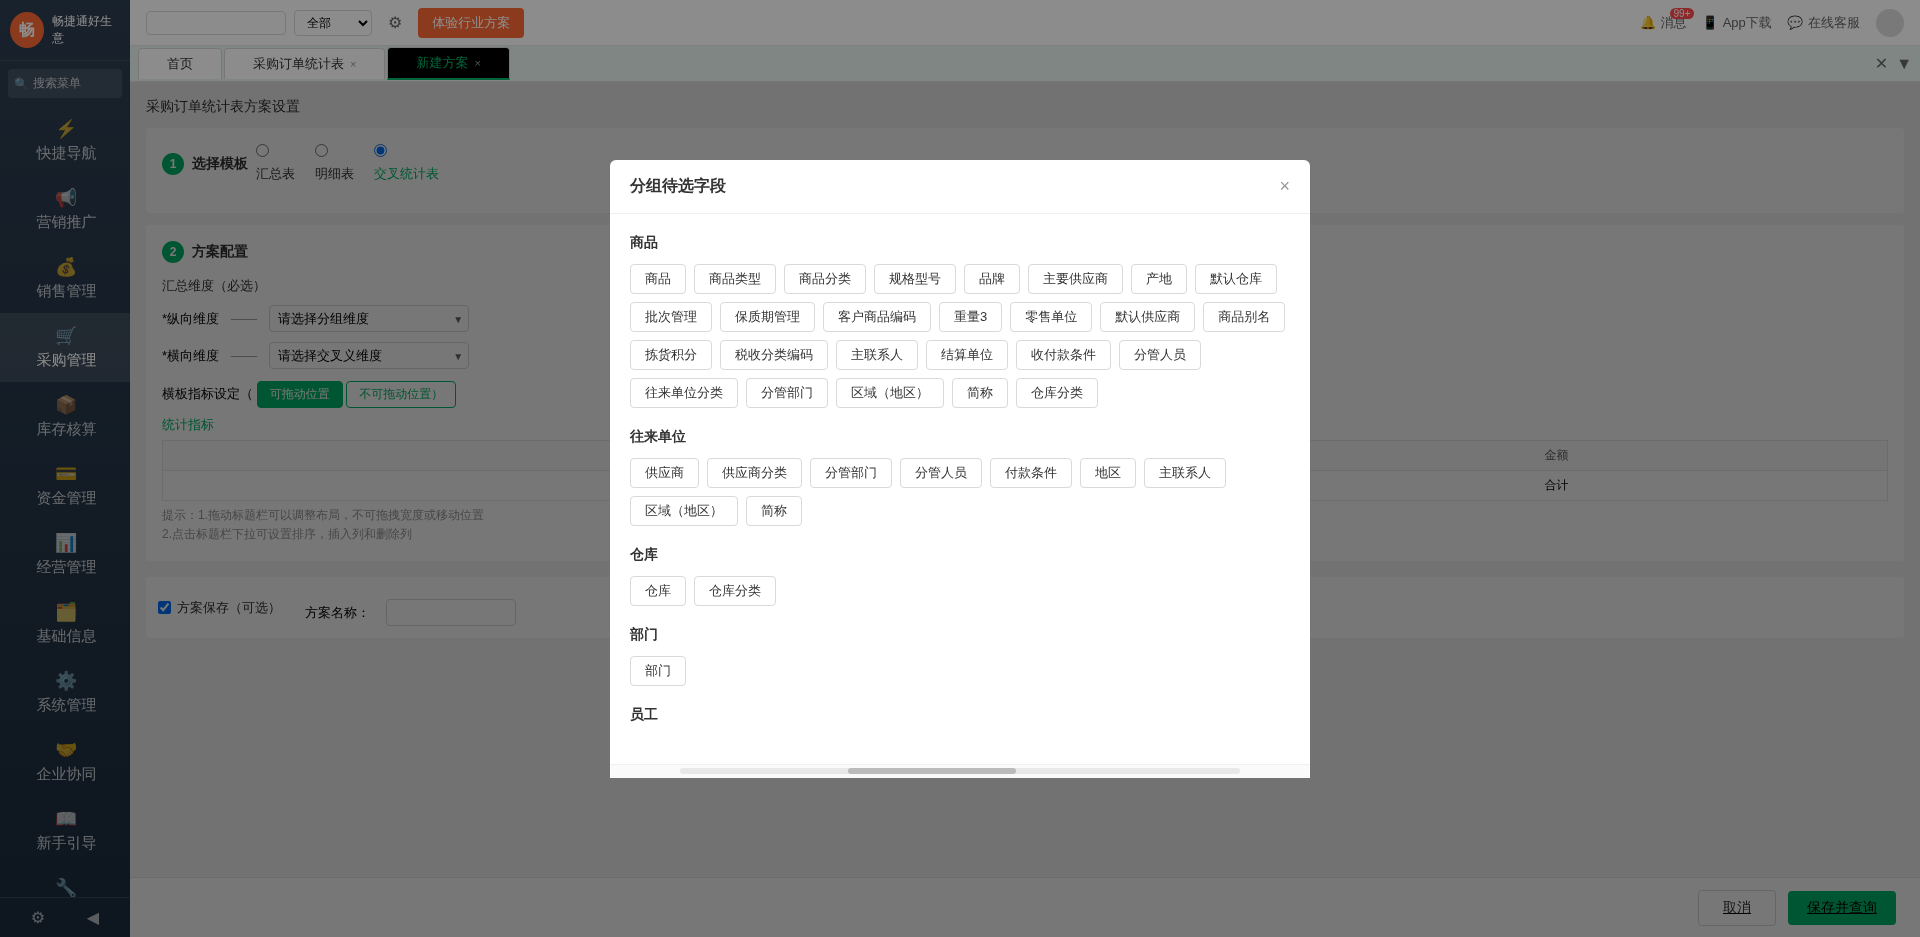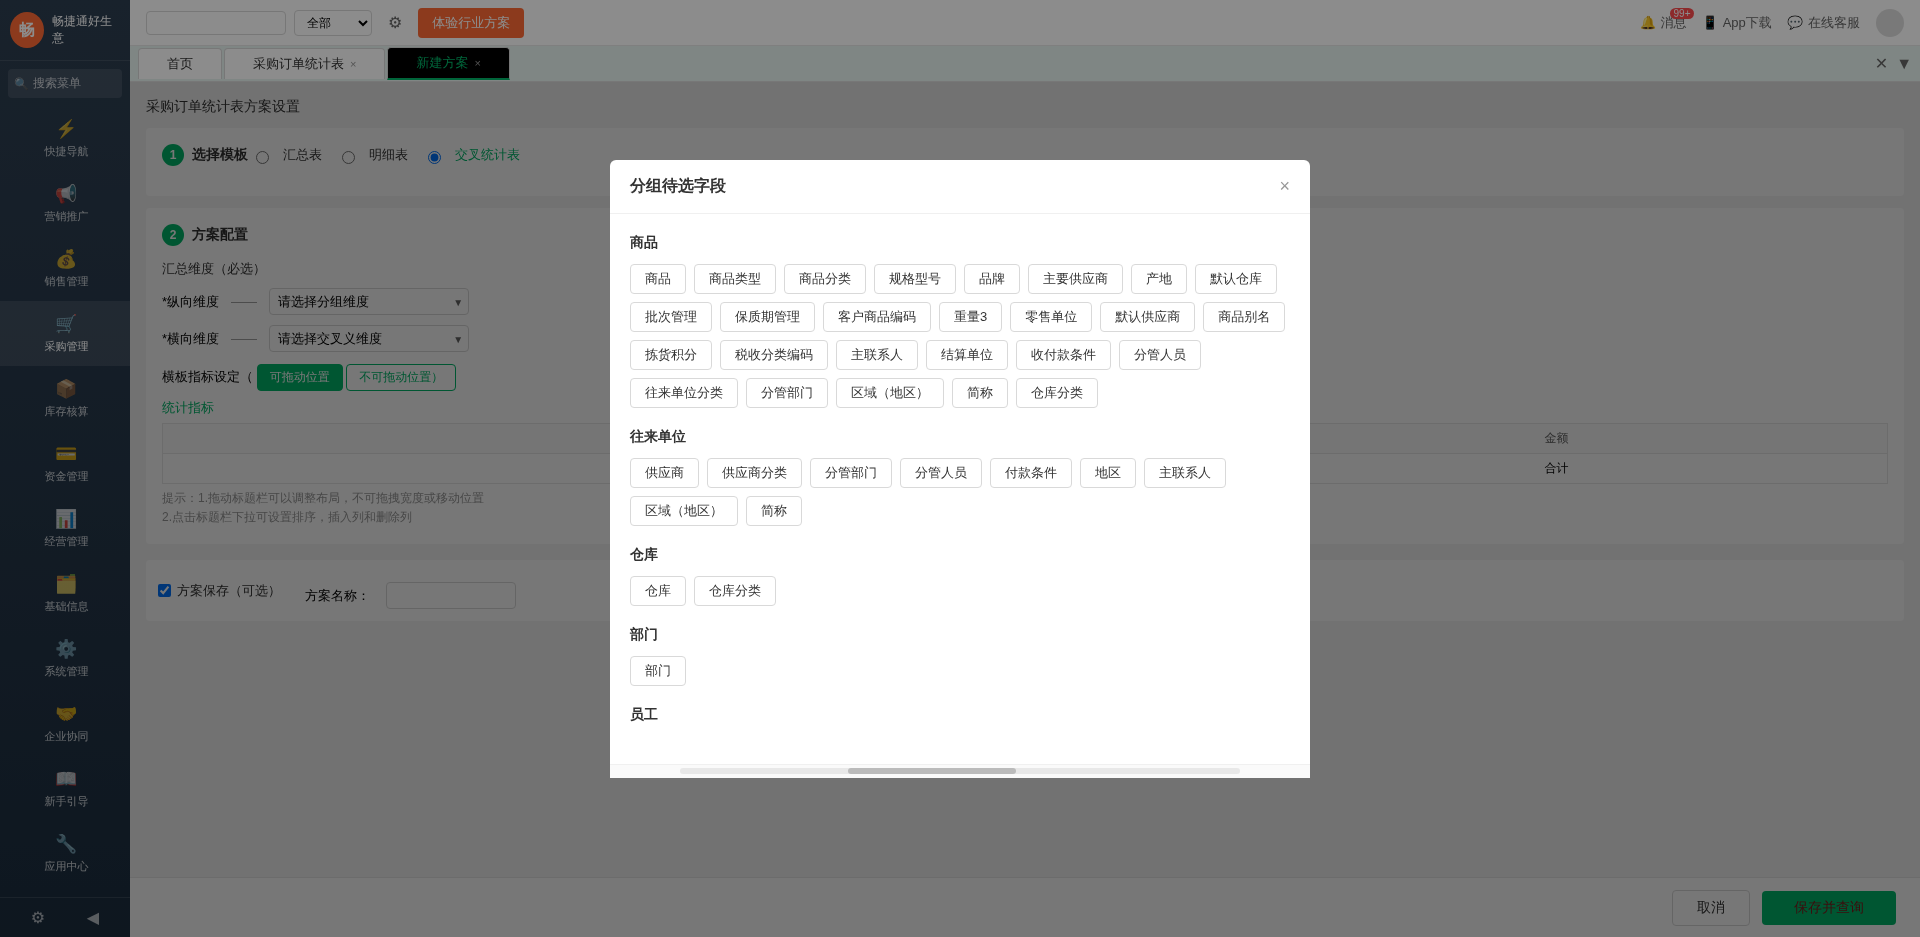--- a/index.html
+++ b/index.html
@@ -16,21 +16,21 @@
       border-bottom: 1px solid rgba(255,255,255,0.1);
     }
     .logo-icon { width: 36px; height: 36px; background: #ff6b35; border-radius: 50%; display: flex; align-items: center; justify-content: center; color: white; font-size: 16px; font-weight: bold; }
     .logo-text { color: white; font-size: 12px; line-height: 1.4; }
     .sidebar-search { width: 100%; padding: 8px; }
     .sidebar-search-btn { width: 100%; padding: 6px; background: rgba(255,255,255,0.1); border: none; color: rgba(255,255,255,0.7); border-radius: 4px; cursor: pointer; font-size: 12px; display: flex; align-items: center; gap: 4px; }
     .sidebar-nav { width: 100%; flex: 1; overflow-y: auto; }
     .sidebar-item { width: 100%; padding: 12px 8px; display: flex; flex-direction: column; align-items: center; gap: 4px; color: rgba(255,255,255,0.7); cursor: pointer; border-left: 3px solid transparent; }
     .sidebar-item:hover, .sidebar-item.active { background: rgba(255,255,255,0.1); color: white; }
     .sidebar-item-icon { font-size: 18px; }
-    .sidebar-item-label { font-size: 11px; text-align: center; }
+    .sidebar-item-label { font-size: 15px; text-align: center; }
     .sidebar-bottom { width: 100%; padding: 10px; display: flex; justify-content: space-around; border-top: 1px solid rgba(255,255,255,0.1); }
     .sidebar-bottom-btn { color: rgba(255,255,255,0.6); cursor: pointer; font-size: 16px; }
 
     
     .header {
       position: fixed; left: 130px; top: 0; right: 0; height: 46px;
       background: #fff; border-bottom: 1px solid #e8e8e8;
       display: flex; align-items: center; padding: 0 16px; gap: 16px; z-index: 99;
     }
     .header-search { display: flex; align-items: center; gap: 8px; }
@@ -59,39 +59,39 @@
     .main-content {
       position: fixed; left: 130px; top: 82px; right: 0; bottom: 0;
       background: #f5f5f5; padding: 16px; overflow-y: auto;
     }
     .page-title { font-size: 14px; color: #333; margin-bottom: 12px; }
     .setup-section { background: #fff; border-radius: 4px; padding: 16px; margin-bottom: 12px; }
     .step-header { display: flex; align-items: center; gap: 8px; margin-bottom: 14px; }
     .step-num { width: 22px; height: 22px; background: #00b96b; color: white; border-radius: 50%; display: flex; align-items: center; justify-content: center; font-size: 12px; font-weight: bold; }
     .step-title { font-size: 14px; font-weight: bold; color: #333; }
     .radio-group { display: flex; align-items: center; gap: 20px; }
-    .radio-item { display: flex; align-items: flex-end; gap: 14px; cursor: pointer; font-size: 13px; color: #333; }
+    .radio-item { display: flex; align-items: flex-start; gap: 8px; cursor: pointer; font-size: 13px; color: #333; flex-direction: column; }
     .config-label { font-size: 13px; color: #333; margin-bottom: 10px; }
     .config-row { display: flex; align-items: center; gap: 12px; margin-bottom: 10px; }
     .indicator-section { margin-top: 12px; }
     .indicator-btn { padding: 4px 12px; border: 1px solid #00b96b; color: #00b96b; background: white; border-radius: 4px; cursor: pointer; font-size: 12px; }
     .indicator-btn.active { background: #00b96b; color: white; }
     .bottom-bar { margin-top: 16px; padding: 12px; background: #fff; border-radius: 4px; display: flex; align-items: center; gap: 24px; }
     .checkbox-item { display: flex; align-items: center; gap: 6px; font-size: 13px; color: #333; }
     .footer-row { display: flex; align-items: center; gap: 16px; margin-top: 10px; }
     .footer-input { border: 1px solid #d9d9d9; border-radius: 4px; padding: 5px 10px; font-size: 13px; width: 130px; }
 
     
     .bottom-actions {
       position: fixed; left: 130px; bottom: 0; right: 0; height: 60px;
       background: #fff; border-top: 1px solid #e8e8e8;
-      display: flex; align-items: center; justify-content: flex-end; padding: 0 24px; gap: 12px; z-index: 99;
+      display: flex; align-items: center; justify-content: flex-end; padding: 0 24px; gap: 12px; z-index: 99; text-decoration: underline;
     }
     .btn-cancel { padding: 8px 24px; border: 1px solid #d9d9d9; background: white; color: #333; border-radius: 4px; cursor: pointer; font-size: 14px; }
-    .btn-save { padding: 8px 32px; background: #00b96b; color: #7f1d1d; border: none; border-radius: 4px; cursor: pointer; font-size: 14px; }
+    .btn-save { padding: 8px 19px; background: #00b96b; color: #000000; border: none; border-radius: 4px; cursor: pointer; font-size: 14px; }
 
     
     .modal-overlay {
       position: fixed; left: 0; top: 0; right: 0; bottom: 0;
       background: rgba(0,0,0,0.45); z-index: 1000;
       display: flex; align-items: center; justify-content: center;
     }
     .modal {
       background: white; border-radius: 6px; width: 700px; max-height: 620px;
       display: flex; flex-direction: column; position: relative;

